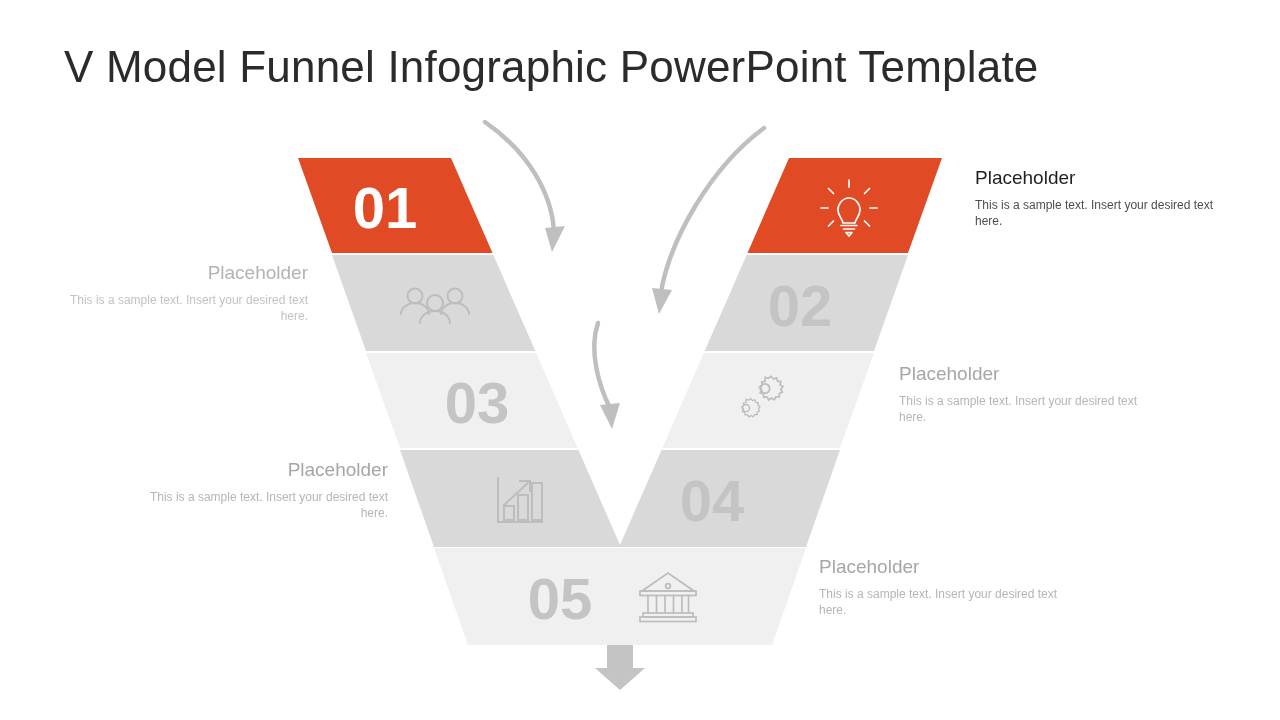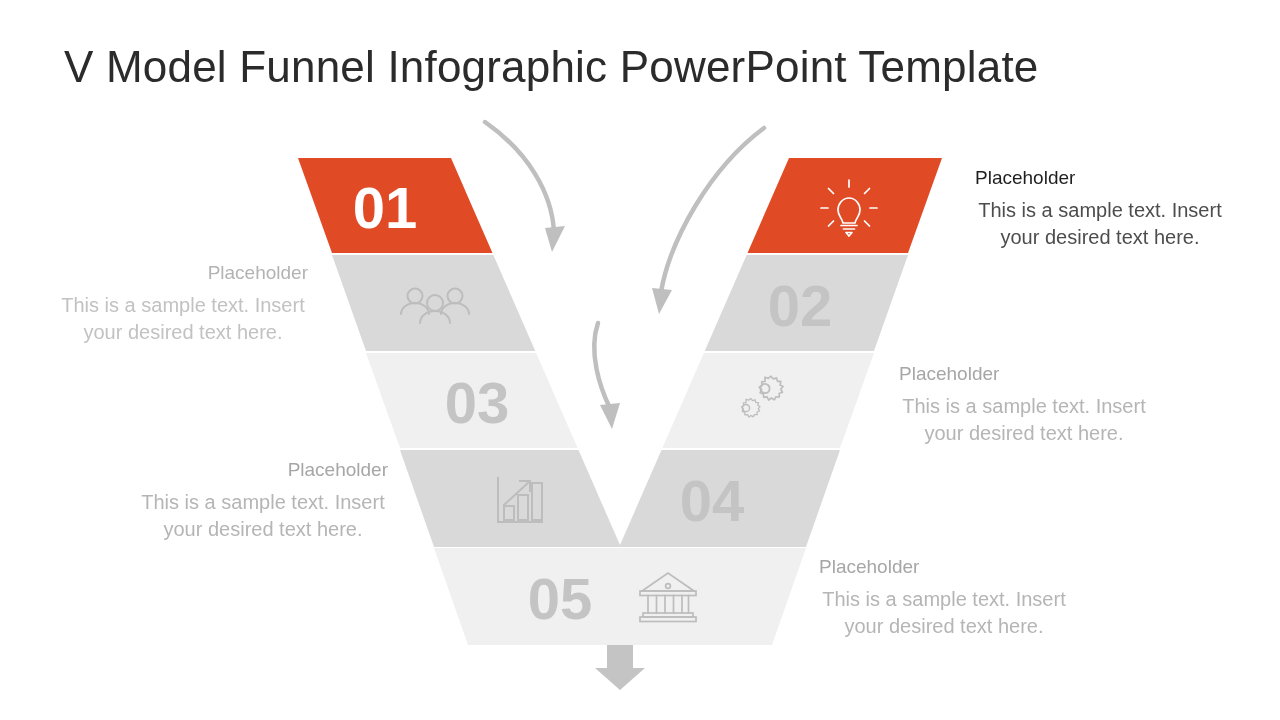--- a/index.html
+++ b/index.html
@@ -20,21 +20,21 @@
 
   
   #funnel{position:absolute;left:0;top:0;width:1280px;height:720px;}
 
   
   .block{position:absolute;width:250px;}
   .block .head{
     font-size:19px;font-weight:normal;line-height:1.25;margin-bottom:7px;
   }
   .block .body{
-    font-size:20px;font-weight:400;line-height:1.34;text-align:center;
+    font-size:12px;font-weight:400;line-height:1.34;
   }
   .block.right{text-align:left;}
   .block.left{text-align:right;}
 
   
   .b1{left:975px;top:166px;}
   .b1 .head{color:#1f1f1f;}
   .b1 .body{color:#4d4d4d;}
 
   .b2{left:58px;top:261px;}

